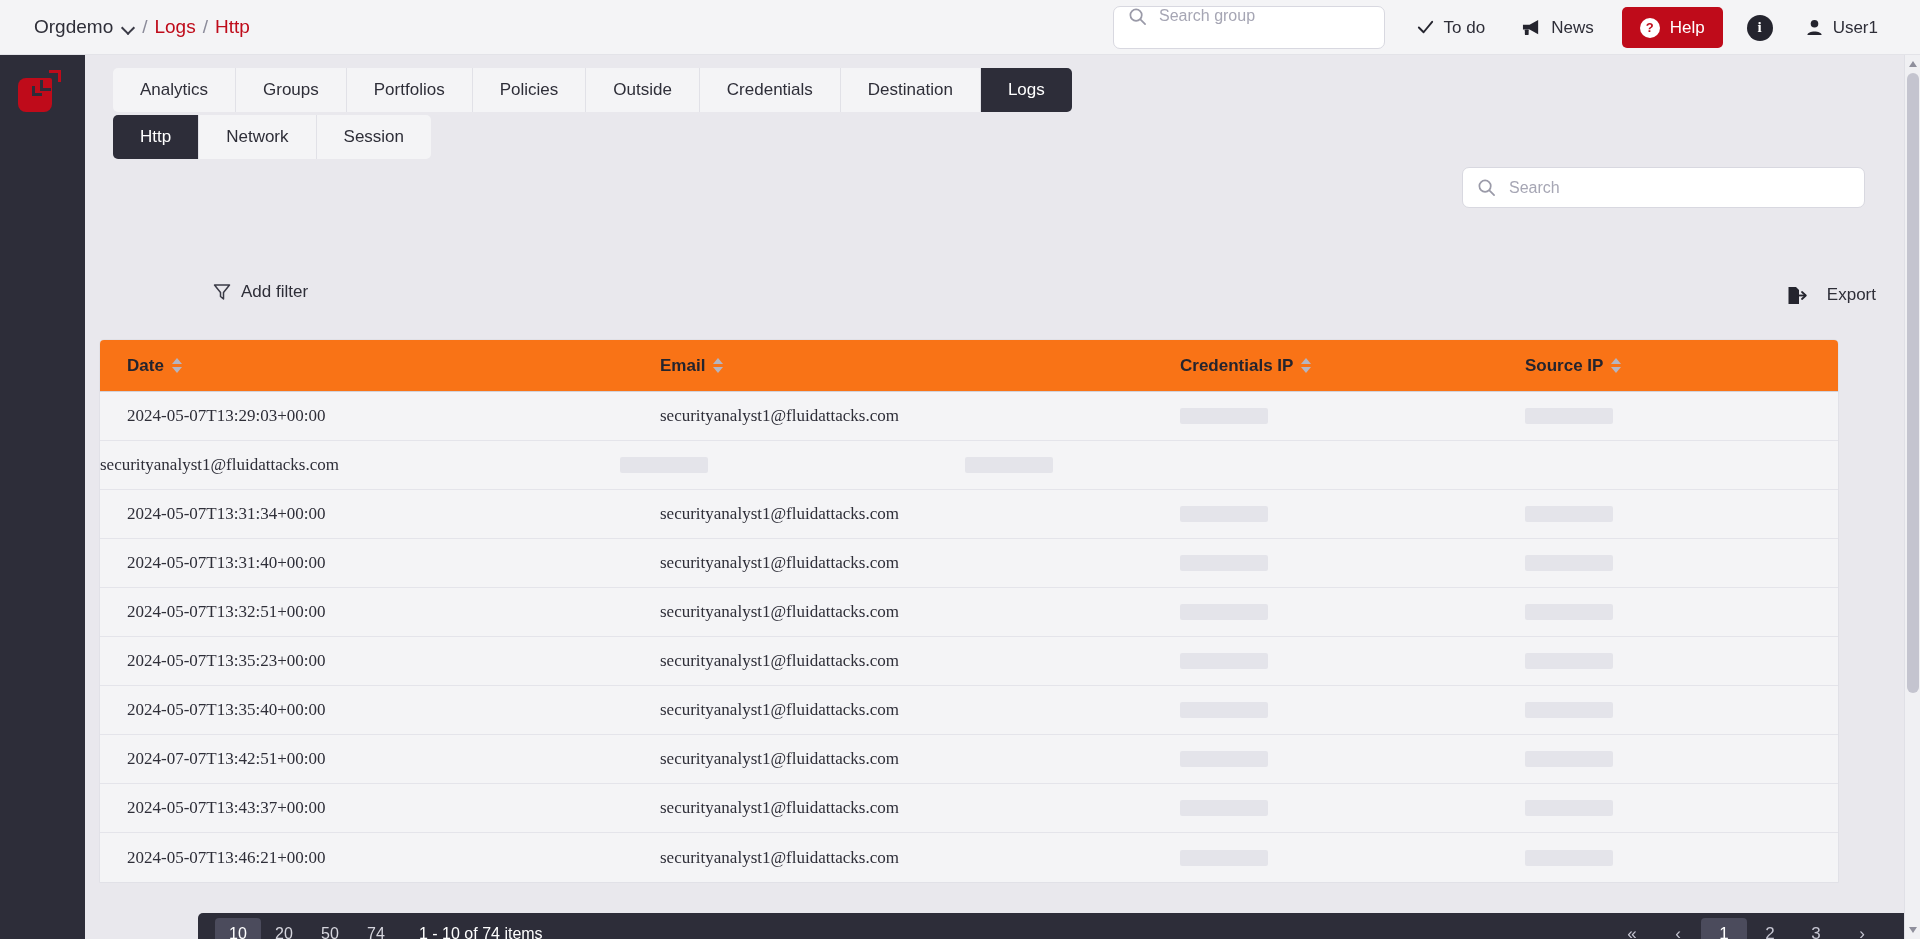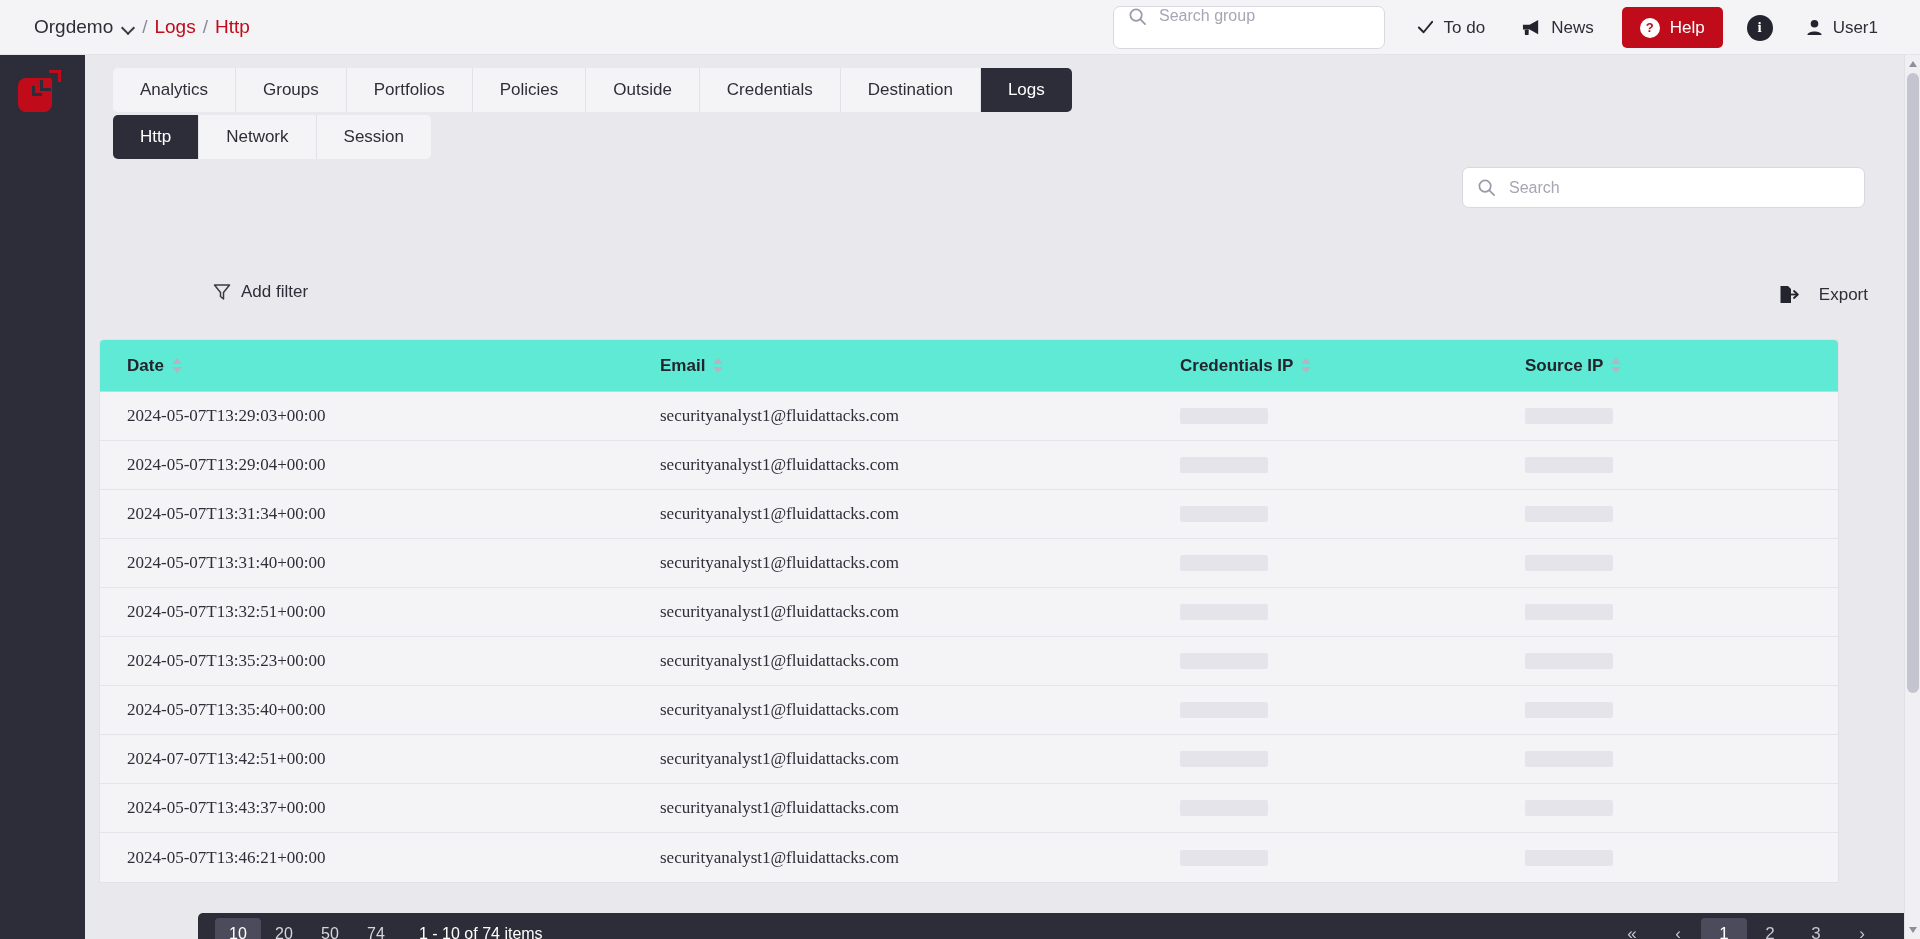--- a/index.html
+++ b/index.html
@@ -159,37 +159,37 @@
 
   
   #add-filter {
     position: absolute; left: 128px; top: 227px;
     display: flex; align-items: center; gap: 10px;
     font-size: 17px; color: #2e2e38; cursor: pointer;
   }
 
   
   #export-button {
-    position: absolute; right: 52px; top: 230px;
-    display: flex; align-items: flex-start; gap: 20px;
+    position: absolute; right: 44px; top: 230px;
+    display: flex; align-items: center; gap: 20px;
     font-size: 17px; color: #2e2e38; cursor: pointer;
   }
 
   
   #log-table {
     position: absolute; left: 14px; top: 284px;
     width: 1740px;
     background: #f4f4f6;
     border: 1px solid #e1e1e7;
     border-radius: 5px 5px 0 0;
     overflow: hidden;
   }
   .thead {
     display: flex; align-items: center; height: 52px;
-    background: #5eead4; border-bottom: 1px solid #d2d2da;
+    background: #f97316; border-bottom: 1px solid #d2d2da;
   }
   .th {
     display: flex; align-items: center; gap: 8px;
     font-size: 17px; font-weight: bold; color: #24242e;
   }
   .col-date  { width: 560px; padding-left: 27px; }
   .col-email { width: 520px; }
   .col-dst   { width: 345px; }
   .col-src   { width: 280px; }
 
@@ -420,21 +420,20 @@
           <div class="cell col-date">2024-05-07T13:29:03+00:00</div>
           <div class="cell col-email">securityanalyst1@fluidattacks.com</div>
           <div class="cell col-dst">
             <span class="skel"></span>
           </div>
           <div class="cell col-src">
             <span class="skel"></span>
           </div>
         </div>
         <div class="trow">
-          <div class="cell col-date">2024-05-07T13:29:04+00:00</div>
           <div class="cell col-email">securityanalyst1@fluidattacks.com</div>
           <div class="cell col-dst">
             <span class="skel"></span>
           </div>
           <div class="cell col-src">
             <span class="skel"></span>
           </div>
         </div>
         <div class="trow">
           <div class="cell col-date">2024-05-07T13:31:34+00:00</div>

